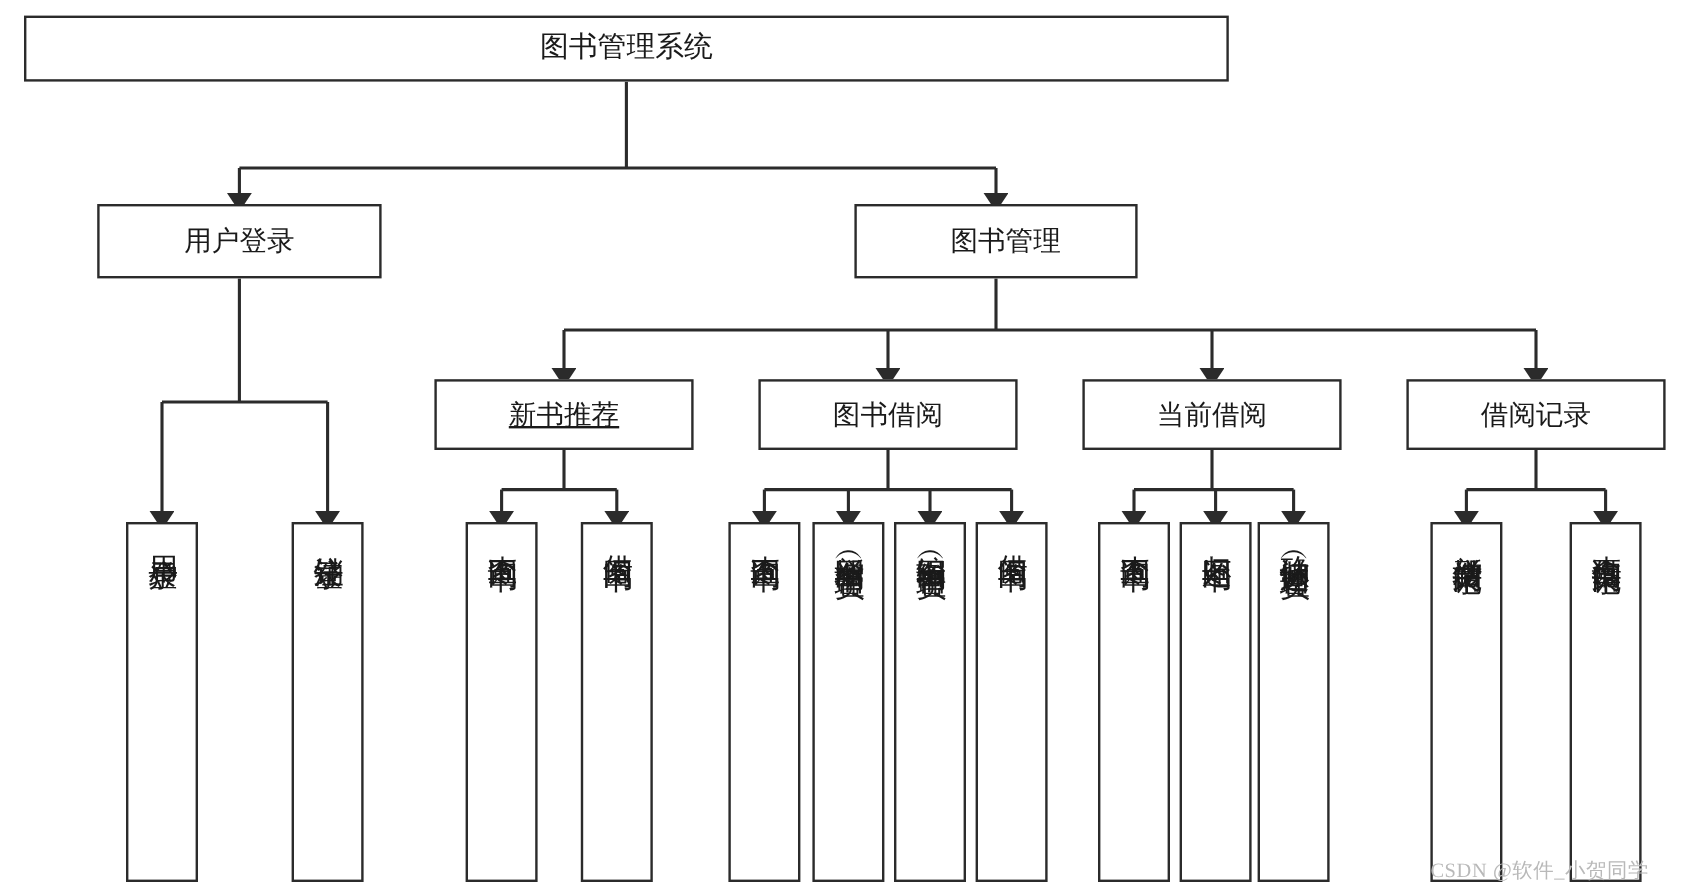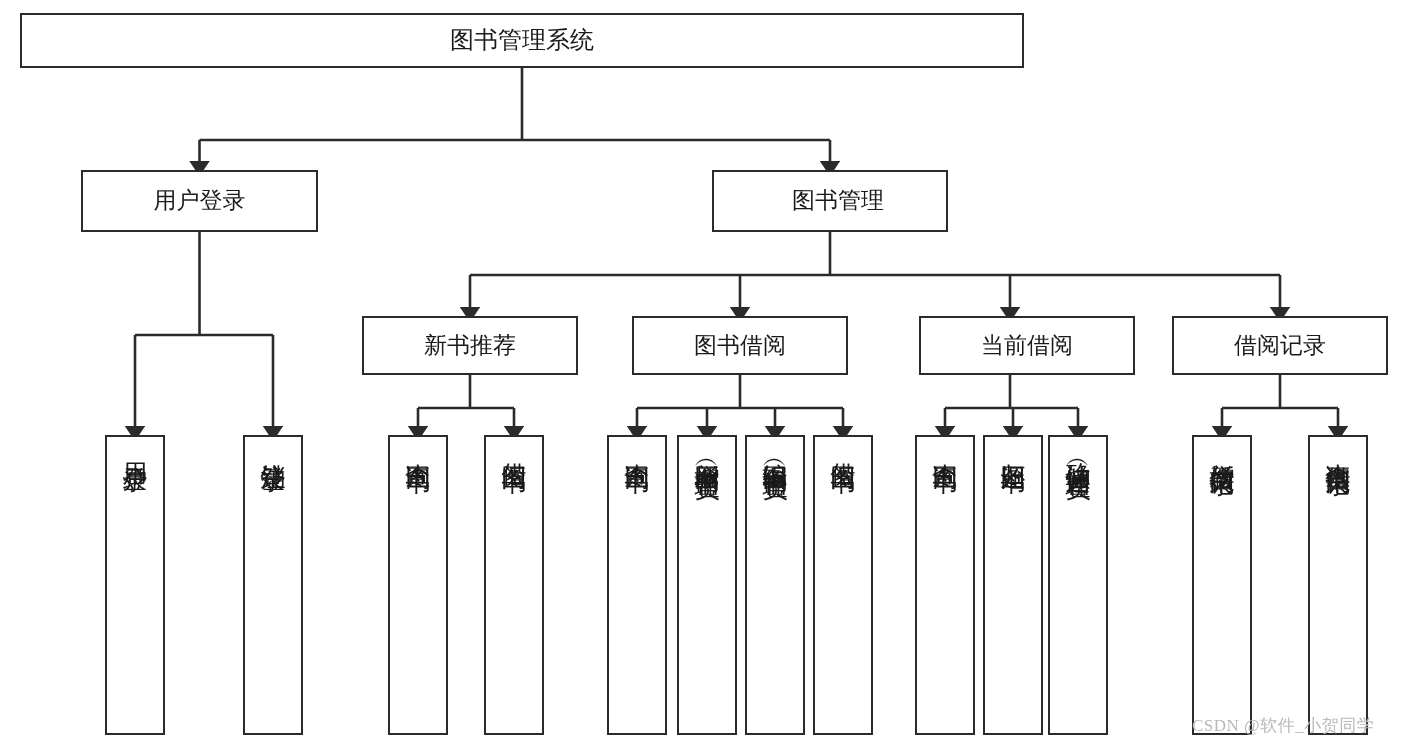--- a/index.html
+++ b/index.html
@@ -130,27 +130,27 @@
   <div id="nodes">
       <div class="node root" style="left: 20px; top: 13px; width: 1004px; height: 55px;">
         <span class="node-label">图书管理系统</span>
       </div>
       <div class="node branch" style="left: 81px; top: 170px; width: 237px; height: 62px;">
         <span class="node-label">用户登录</span>
       </div>
       <div class="node branch" style="left: 712px; top: 170px; width: 236px; height: 62px; padding-left: 16px;">
         <span class="node-label">图书管理</span>
       </div>
-      <div class="node branch" style="left: 362px; top: 316px; width: 216px; height: 59px;">
+      <div class="node branch" style="left: 362px; top: 316px; width: 216px; height: 59px; text-decoration: underline;">
         <span class="node-label">新书推荐</span>
       </div>
       <div class="node branch" style="left: 632px; top: 316px; width: 216px; height: 59px;">
         <span class="node-label">图书借阅</span>
       </div>
-      <div class="node branch" style="left: 902px; top: 316px; width: 216px; height: 59px; margin-left: 17px;">
+      <div class="node branch" style="left: 902px; top: 316px; width: 216px; height: 59px;">
         <span class="node-label">当前借阅</span>
       </div>
       <div class="node branch" style="left: 1172px; top: 316px; width: 216px; height: 59px; align-items: center;">
         <span class="node-label">借阅记录</span>
       </div>
       <div class="node leaf" style="left: 105px; top: 435px; width: 60px; height: 300px;">
         <span class="node-label">用户登录</span>
       </div>
       <div class="node leaf" style="left: 243px; top: 435px; width: 60px; height: 300px;">
         <span class="node-label">注销登录</span>

